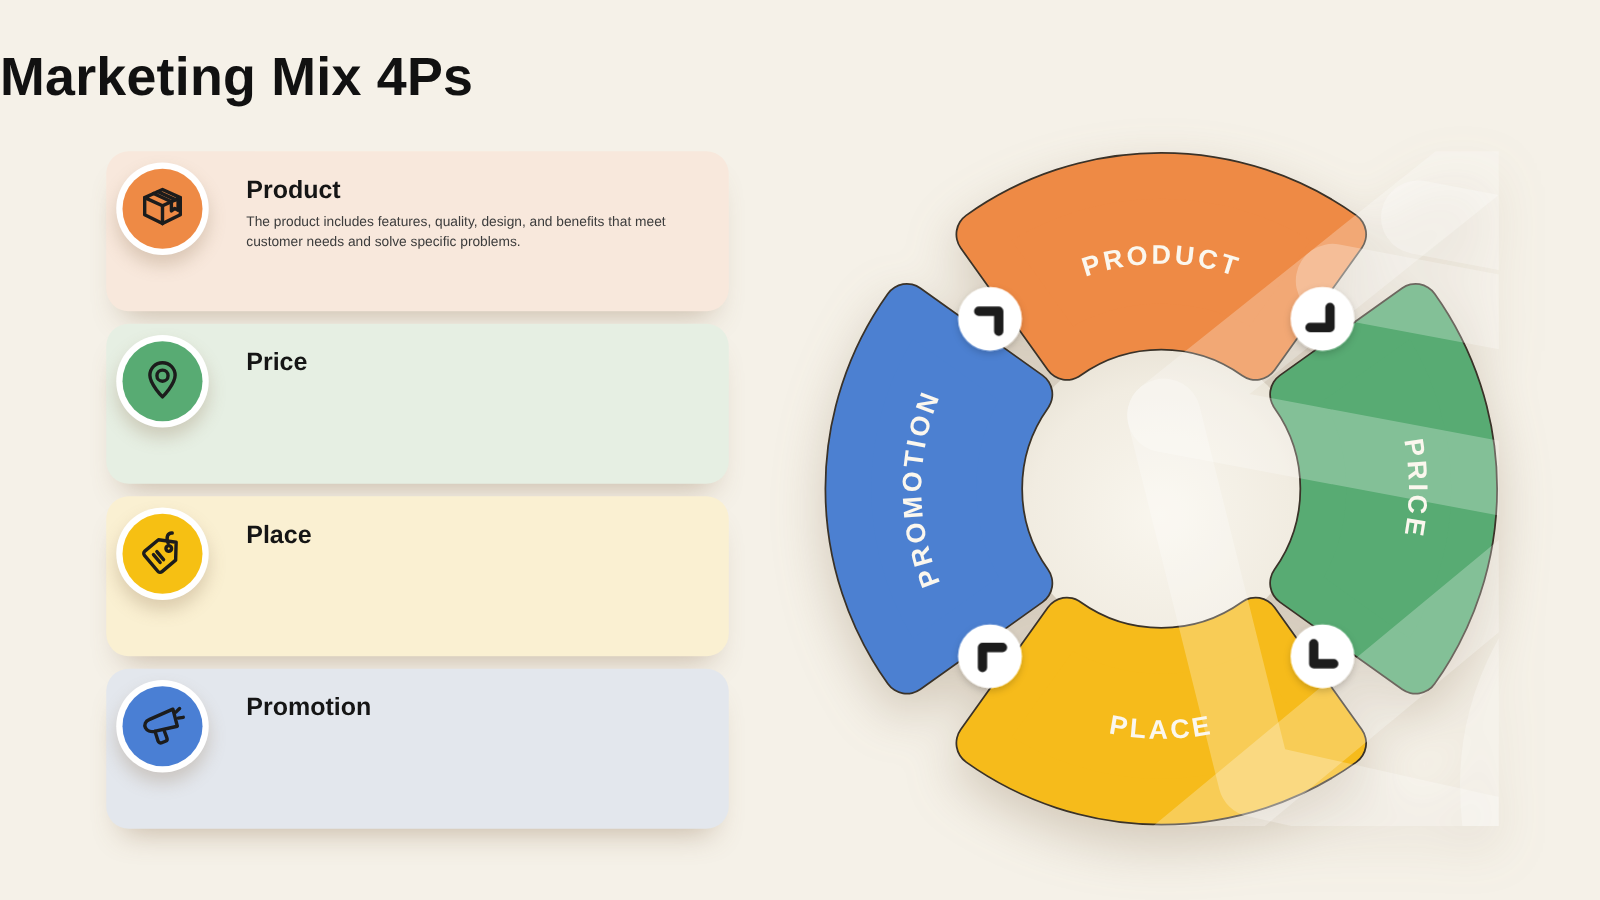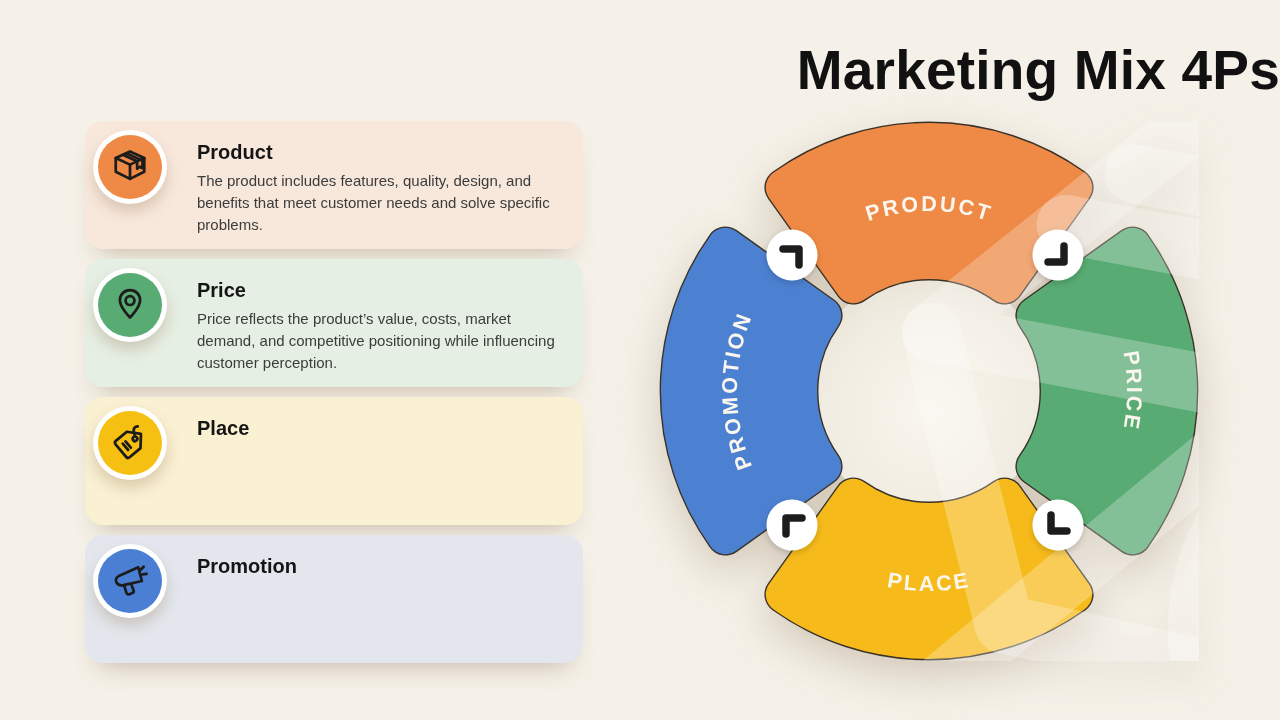--- a/index.html
+++ b/index.html
@@ -7,22 +7,22 @@
   body {
     font-family:"Liberation Sans", sans-serif;
     background:#F5F1E8;
     overflow:hidden;
     position:relative;
   }
   .slide { position:absolute; inset:0; }
 
   .title {
     position:absolute; top:38px; left:0; width:100%;
-    text-align:right;
-    font-size:55px; font-weight:800; color:#111;
+    text-align:left;
+    font-size:43px; font-weight:800; color:#111;
     letter-spacing:0.2px;
   }
 
   
   .cards { position:absolute; left:85px; top:121px; width:498px; }
   .card {
     width:498px; height:128px; margin-bottom:10px;
     border-radius:18px;
     display:flex; align-items:flex-start;
     box-shadow:0 16px 24px -14px rgba(140,110,80,.45);
@@ -40,21 +40,21 @@
     flex:0 0 auto;
   }
   .icon-circle {
     width:64px; height:64px; border-radius:50%;
     display:flex; align-items:center; justify-content:center;
   }
   .card-icon { width:38px; height:38px; color:#1c1c1c; stroke-width:4.6px; }
 
   .card-text { margin:20px 0 0 30px; width:372px; }
   .card-text h3 { font-size:20px; font-weight:800; color:#151515; }
-  .card-text p  { margin-top:6px; font-size:15px; line-height:1.48; color:#3c3c3c; }
+  .card-text p  { margin-top:6px; font-size:11px; line-height:1.48; color:#3c3c3c; }
 
   
   .wheel {
     position:absolute; left:659px; top:121px;
     width:540px; height:540px;
     filter:drop-shadow(0 16px 20px rgba(125,100,70,.28));
   }
   .seg-edge { fill:#3a3228; stroke:#3a3228; stroke-width:38.8;
               stroke-linejoin:round; stroke-linecap:round; }
   .seg-fill { fill:currentColor; stroke:currentColor; stroke-width:36;
@@ -135,21 +135,20 @@
     <div class="card card-price">
       <div class="icon-ring">
         <div class="icon-circle" style="background:#58AB73">
           <svg class="card-icon" viewBox="0 0 64 64">
               <use href="#i-pin"></use>
             </svg>
         </div>
       </div>
       <div class="card-text">
         <h3>Price</h3>
-        <p>Price reflects the product’s value, costs, market demand, and competitive positioning while influencing customer perception.</p>
       </div>
     </div>
 
     <div class="card card-place">
       <div class="icon-ring">
         <div class="icon-circle" style="background:#F6C013">
           <svg class="card-icon" viewBox="0 0 64 64">
               <use href="#i-tag"></use>
             </svg>
         </div>

